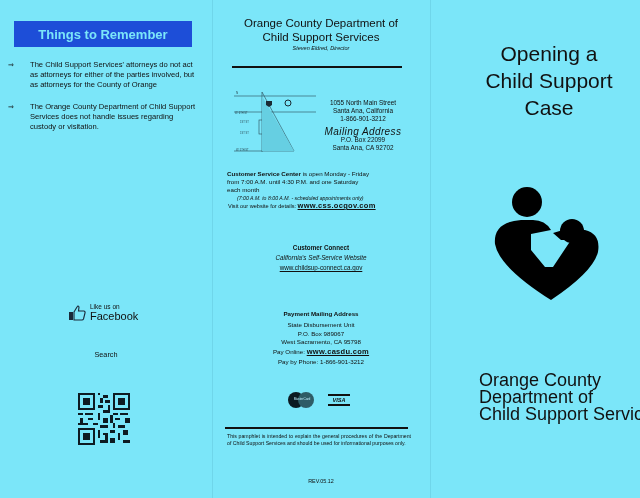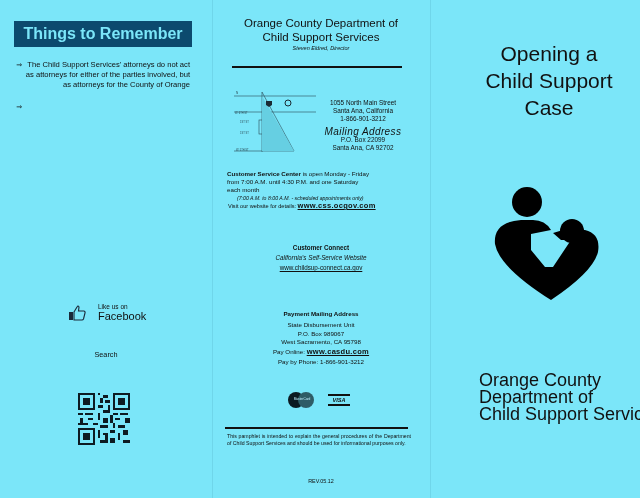--- a/index.html
+++ b/index.html
@@ -12,27 +12,27 @@
   }
   .panel { position:absolute; top:0; height:498px; }
   #p-left { left:0; width:212px; }
   #p-mid { left:212px; width:218px; }
   #p-right { left:444px; width:210px; }
   .fold { position:absolute; top:0; width:1px; height:498px; background:#6fd6ea; }
 
   
   .ttr-header {
     position:absolute; left:14px; top:21px; width:178px; height:26px;
-    background:#0c4a6e; color:#7be6f9; font-weight:bold; font-size:16px;
+    background:#1d4ed8; color:#7be6f9; font-weight:bold; font-size:13px;
     display:flex; align-items:center; justify-content:center;
   }
-  .bullets { position:absolute; left:0; top:60px; width:190px;text-align:right; }
+  .bullets { position:absolute; left:8px; top:60px; width:190px; }
   .bullet { display:flex; font-size:7.6px; line-height:10px; margin-bottom:12px; }
   .bullet .arrow { width:22px; flex:none; font-size:7px; }
-  .fb { position:absolute; left:68px; top:303px; display:flex; align-items:center; gap:12px; }
+  .fb { position:absolute; left:68px; top:303px; display:flex; align-items:center; gap:4px; }
   .fb .small { font-size:6.5px; line-height:7px; }
   .fb .big { font-size:11px; line-height:12px; }
   .search { position:absolute; left:0; width:212px; top:350px; text-align:center; font-size:7.3px; line-height:10px; }
   .qr { position:absolute; left:78px; top:393px; width:52px; height:52px; }
 
   
   .mid-title { position:absolute; left:0; width:218px; top:16px; text-align:center; font-size:11.5px; line-height:14px; }
   .mid-director { position:absolute; left:0; width:218px; top:45px; text-align:center; font-size:5.5px; font-style:italic; }
   .mid-rule1 { position:absolute; left:20px; width:170px; top:66px; height:2px; background:#111; }
   .map { position:absolute; left:20px; top:90px; width:84px; height:66px; }
@@ -70,20 +70,21 @@
 
 <div id="p-left" class="panel">
   <div class="ttr-header">Things to Remember</div>
   <div class="bullets">
     <div class="bullet">
       <span class="arrow">⇒</span>
       <span>The Child Support Services' attorneys do not act as attorneys for either of the parties involved, but as attorneys for the County of Orange</span>
     </div>
     <div class="bullet">
       <span class="arrow">⇒</span>
+      <span>The Orange County Department of Child Support Services does not handle issues regarding custody or visitation.</span>
     </div>
   </div>
 
   <div class="fb">
     <svg width="18" height="16" viewBox="0 0 18 16">
       <rect x="1" y="7" width="4" height="8" fill="#1a2a3a"></rect>
       <path d="M6 7 L9 2 Q10 0 11 2 L10.5 6 L16 6 Q17.5 6.5 17 8 L15.5 14 Q15 15 14 15 L6 15 Z" fill="none" stroke="#1a2a3a" stroke-width="1.1"></path>
     </svg>
     <div>
       <div class="small">Like us on</div>

